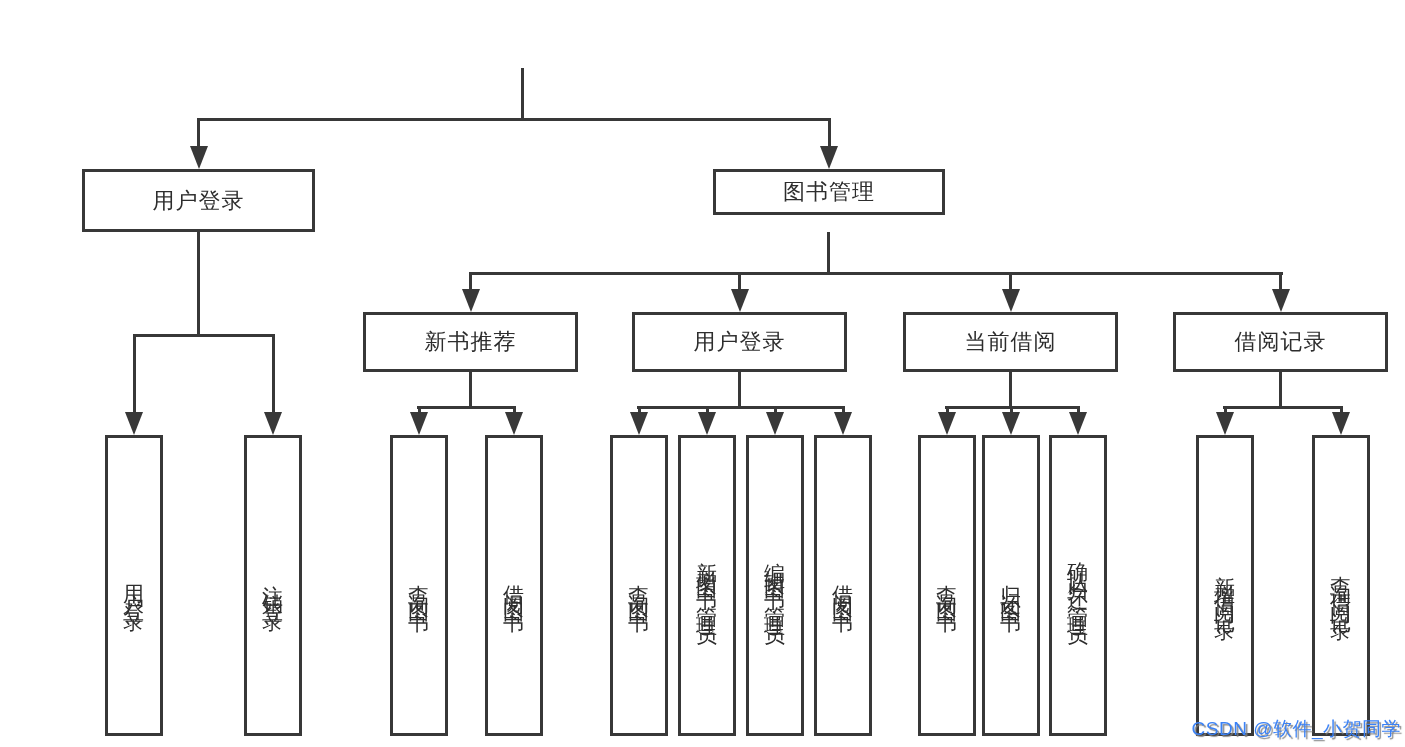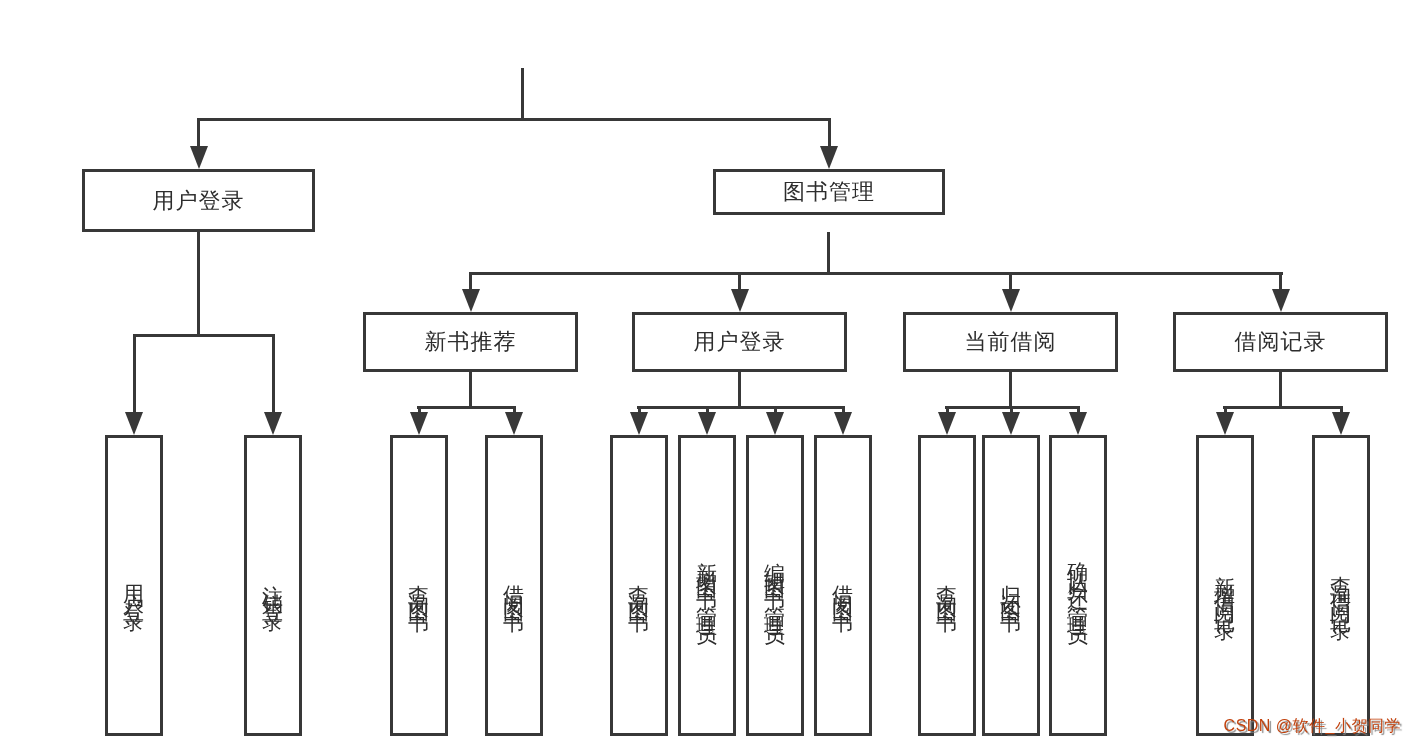--- a/index.html
+++ b/index.html
@@ -54,23 +54,23 @@
     width:0;height:0;
     border-left:9px solid transparent;
     border-right:9px solid transparent;
     border-top:23px solid var(--line);
     z-index:1;
   }
   .watermark{
     position:absolute;
     top:716px;
     right:4px;
-    font-size:16px;
+    font-size:19px;
     white-space:nowrap;
-    color:#c2410c;
+    color:#3b82f6;
     text-shadow:2px 2px 1px rgba(125,125,125,0.9);
     z-index:5;
     letter-spacing:0.5px;
   }
 </style>
 </head>
 <body>
 
 <div class="canvas">
 

